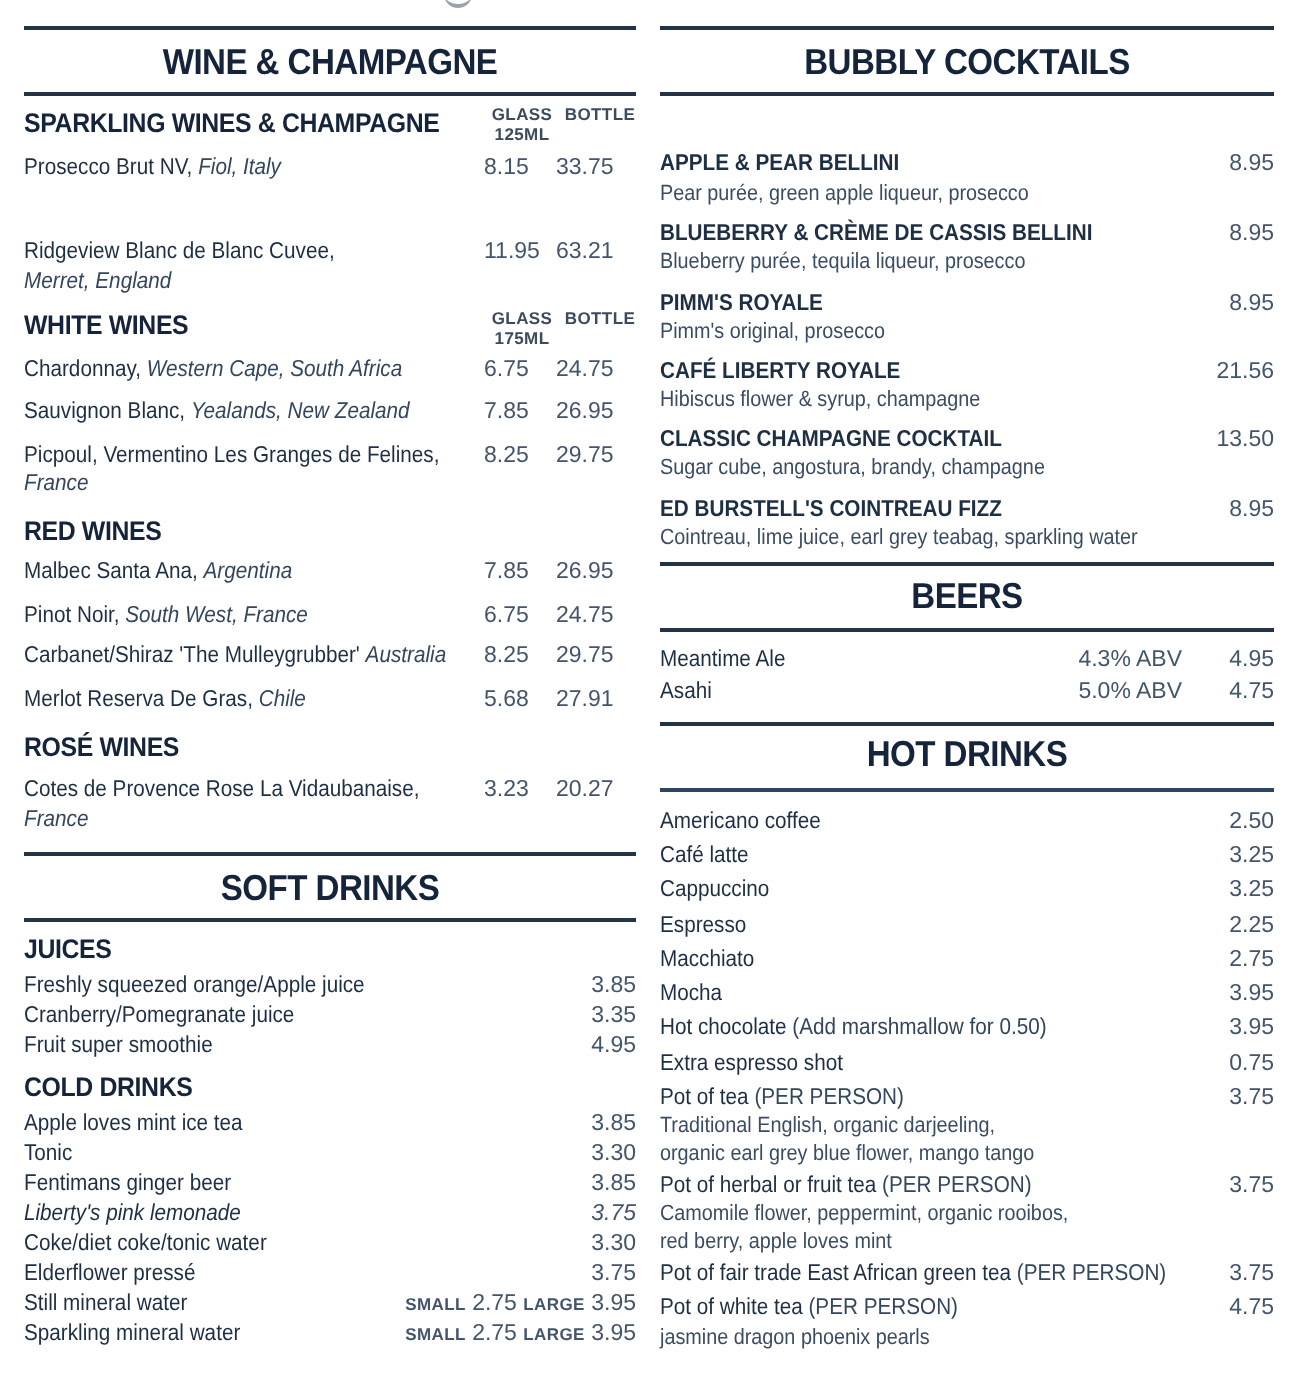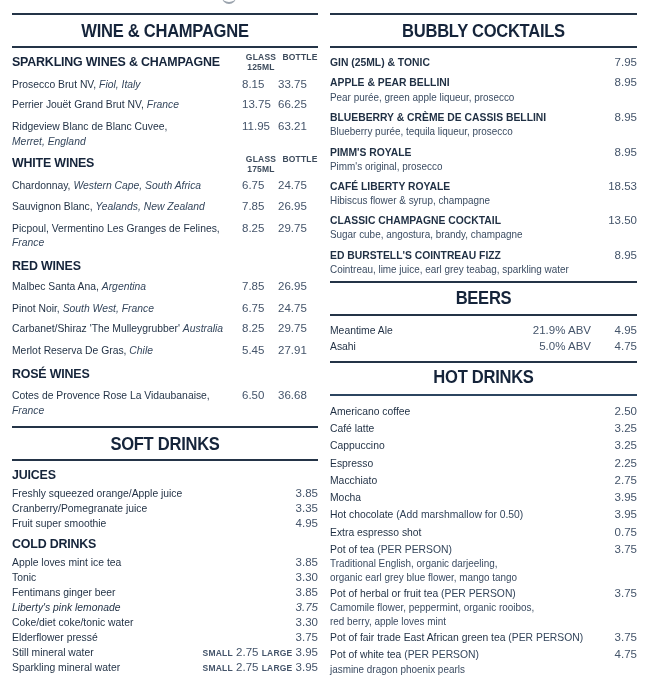--- a/index.html
+++ b/index.html
@@ -55,25 +55,20 @@
     <div>GLASS</div>
     <div>125ML</div>
   </div>
   <div class="colhdr" style="top:52px; right:0; width:36px;">BOTTLE</div>
 
   <div class="row" style="top:77px;">
     <span class="name"><span>Prosecco Brut NV,</span> <span class="origin">Fiol, Italy</span></span>
     <span class="p1">8.15</span>
     <span class="p2">33.75</span>
   </div>
-  <div class="row" style="top:97px;">
-    <span class="name"><span>Perrier Jouët Grand Brut NV,</span> <span class="origin">France</span></span>
-    <span class="p1">13.75</span>
-    <span class="p2">66.25</span>
-  </div>
   <div class="row" style="top:119px;">
     <span class="name">Ridgeview Blanc de Blanc Cuvee,</span>
     <span class="p1">11.95</span>
     <span class="p2">63.21</span>
   </div>
   <div class="line2" style="top:134px;">Merret, England</div>
 
   <div class="sub-title" style="top:155px;">WHITE WINES</div>
   <div class="colhdr" style="top:154px; right:40px; width:34px;">
     <div>GLASS</div>
@@ -109,29 +104,29 @@
     <span class="p1">6.75</span>
     <span class="p2">24.75</span>
   </div>
   <div class="row" style="top:321px;">
     <span class="name"><span>Carbanet/Shiraz 'The Mulleygrubber'</span> <span class="origin">Australia</span></span>
     <span class="p1">8.25</span>
     <span class="p2">29.75</span>
   </div>
   <div class="row" style="top:343px;">
     <span class="name"><span>Merlot Reserva De Gras,</span> <span class="origin">Chile</span></span>
-    <span class="p1">5.45</span>
+    <span class="p1">5.68</span>
     <span class="p2">27.91</span>
   </div>
 
   <div class="sub-title" style="top:366px;">ROSÉ WINES</div>
   <div class="row" style="top:388px;">
     <span class="name">Cotes de Provence Rose La Vidaubanaise,</span>
-    <span class="p1">6.50</span>
-    <span class="p2">36.68</span>
+    <span class="p1">3.23</span>
+    <span class="p2">20.27</span>
   </div>
   <div class="line2" style="top:403px;">France</div>
 
   <div class="rule" style="top:426px;"></div>
   <div class="sec-title" style="top:434px;">SOFT DRINKS</div>
   <div class="rule" style="top:459px;"></div>
 
   <div class="sub-title" style="top:467px;">JUICES</div>
   <div class="row" style="top:486px;">
     <span class="name">Freshly squeezed orange/Apple juice</span>
@@ -179,24 +174,20 @@
     <span class="name">Sparkling mineral water</span>
     <span class="water"><span class="sc">SMALL</span> <span>2.75</span> <span class="sc">LARGE</span> <span>3.95</span></span>
   </div>
 </div>
 
 <div class="col right" style="height:690px;">
   <div class="rule" style="top:13px;"></div>
   <div class="sec-title" style="top:21px;">BUBBLY COCKTAILS</div>
   <div class="rule" style="top:46px;"></div>
 
-  <div class="row" style="top:55px;">
-    <span class="name caps">GIN (25ML) &amp; TONIC</span>
-    <span class="p">7.95</span>
-  </div>
 
   <div class="row" style="top:75px;">
     <span class="name caps">APPLE &amp; PEAR BELLINI</span>
     <span class="p">8.95</span>
   </div>
   <div class="desc" style="top:90px;">Pear purée, green apple liqueur, prosecco</div>
 
   <div class="row" style="top:110px;">
     <span class="name caps">BLUEBERRY &amp; CRÈME DE CASSIS BELLINI</span>
     <span class="p">8.95</span>
@@ -204,21 +195,21 @@
   <div class="desc" style="top:124px;">Blueberry purée, tequila liqueur, prosecco</div>
 
   <div class="row" style="top:145px;">
     <span class="name caps">PIMM'S ROYALE</span>
     <span class="p">8.95</span>
   </div>
   <div class="desc" style="top:159px;">Pimm's original, prosecco</div>
 
   <div class="row" style="top:179px;">
     <span class="name caps">CAFÉ LIBERTY ROYALE</span>
-    <span class="p">18.53</span>
+    <span class="p">21.56</span>
   </div>
   <div class="desc" style="top:193px;">Hibiscus flower &amp; syrup, champagne</div>
 
   <div class="row" style="top:213px;">
     <span class="name caps">CLASSIC CHAMPAGNE COCKTAIL</span>
     <span class="p">13.50</span>
   </div>
   <div class="desc" style="top:227px;">Sugar cube, angostura, brandy, champagne</div>
 
   <div class="row" style="top:248px;">
@@ -226,21 +217,21 @@
     <span class="p">8.95</span>
   </div>
   <div class="desc" style="top:262px;">Cointreau, lime juice, earl grey teabag, sparkling water</div>
 
   <div class="rule" style="top:281px;"></div>
   <div class="sec-title" style="top:288px;">BEERS</div>
   <div class="rule" style="top:314px;"></div>
 
   <div class="row" style="top:323px;">
     <span class="name">Meantime Ale</span>
-    <span class="abv">21.9% ABV</span>
+    <span class="abv">4.3% ABV</span>
     <span class="p">4.95</span>
   </div>
   <div class="row" style="top:339px;">
     <span class="name">Asahi</span>
     <span class="abv">5.0% ABV</span>
     <span class="p">4.75</span>
   </div>
 
   <div class="rule" style="top:361px;"></div>
   <div class="sec-title" style="top:367px;">HOT DRINKS</div>

